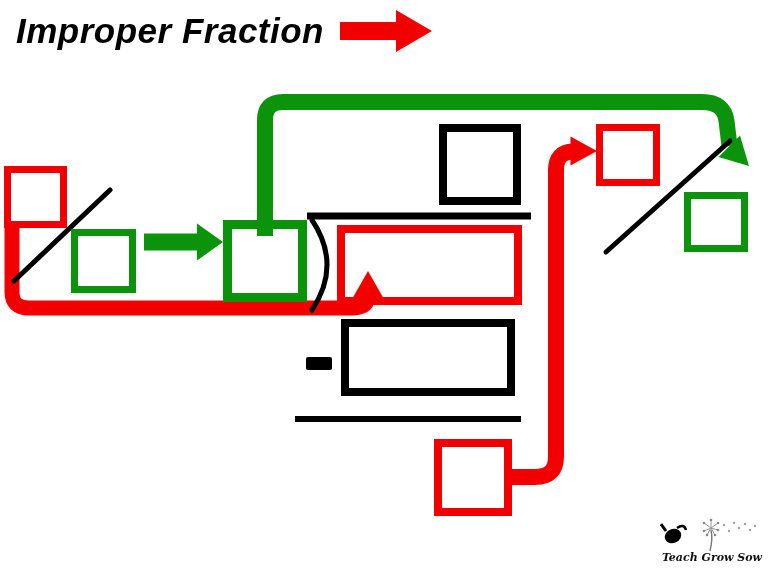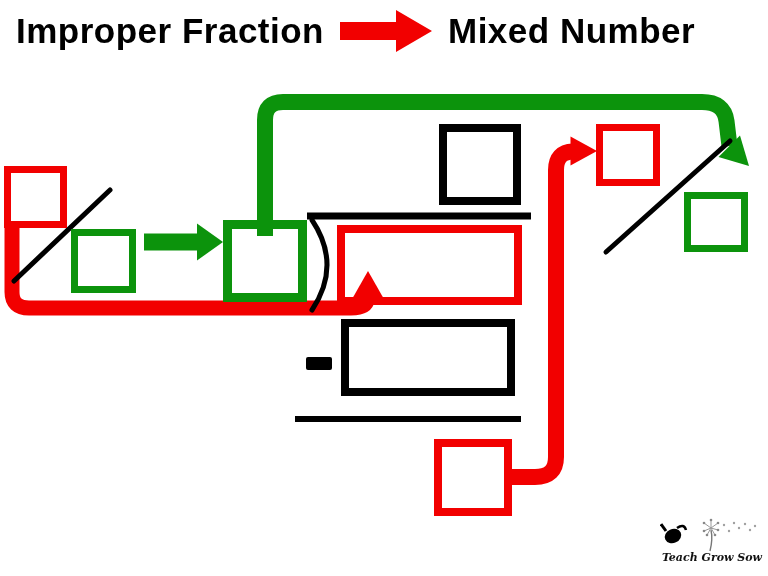--- a/index.html
+++ b/index.html
@@ -8,21 +8,21 @@
     --black:#000000;
     --logo-gray:#8a8a8a;
   }
   html,body{margin:0;padding:0;background:#ffffff;}
   #stage{
     position:relative;width:768px;height:576px;background:#ffffff;
     overflow:hidden;font-family:"Liberation Sans",sans-serif;
   }
   
   .title-row{
-    position:absolute;left:16px;top:8px;display:flex;align-items:center;gap:14px;
+    position:absolute;left:16px;top:8px;display:flex;align-items:center;gap:14px;font-style:italic;
   }
   .title-text{
     font-size:35px;font-weight:bold;color:var(--black);white-space:nowrap;
     letter-spacing:0.5px;
   }
   
   #flow-svg{position:absolute;left:0;top:0;width:768px;height:576px;}
   .ink{stroke:var(--black);}
   .green-stroke{stroke:var(--green);}
   .green-fill{fill:var(--green);}
@@ -51,21 +51,20 @@
 </head>
 <body>
 
 <div id="stage">
 
   <div class="title-row">
     <span class="title-text">Improper Fraction</span>
     <svg width="96" height="46" viewBox="0 0 96 46">
       <polygon points="2,14 58,14 58,2 94,23 58,44 58,32 2,32" style="fill:var(--red)"></polygon>
     </svg>
-    <span class="title-text">Mixed Number</span>
   </div>
 
   <svg id="flow-svg" viewBox="0 0 768 576">
 
     <g>
       <path d="M 265 236 L 265 120 Q 265 102 283 102 L 702 102 Q 724 102 726.5 121 L 729.5 146" class="green-stroke" stroke-width="16" fill="none"></path>
       <polygon points="749,166 718.5,157 740,135.5" class="green-fill"></polygon>
     </g>
 
     <g>

